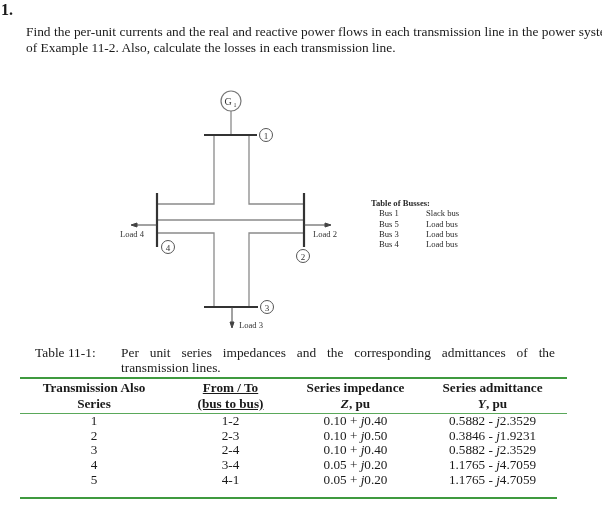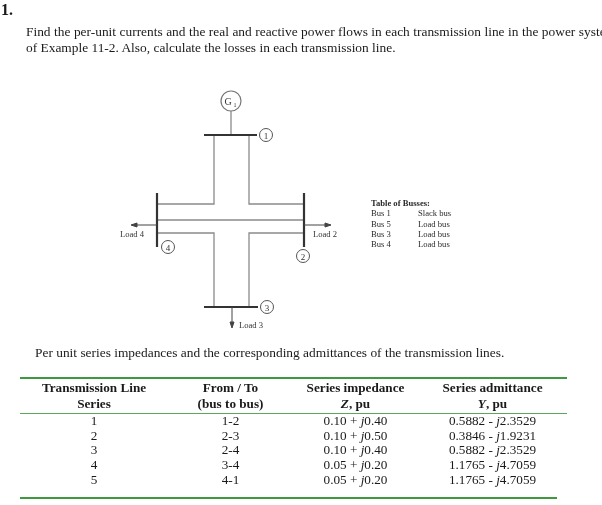--- a/index.html
+++ b/index.html
@@ -47,20 +47,21 @@
       font-size: 8.6px;
       line-height: 10.3px;
       color: #2a2a2a;
     }
     .bus-table .title {
       font-weight: bold;
       margin-top: 12px;
     }
     .bus-table .row {
       display: flex;
+      margin-left: 8px;
     }
     .bus-table .bus {
       width: 47px;
     }
     .caption {
       position: absolute;
       left: 35px;
       top: 346px;
       width: 520px;
       font-size: 13.4px;
@@ -102,21 +103,21 @@
     }
     table.lines td {
       text-align: center;
       line-height: 14.7px;
       padding: 0;
     }
     table.lines tbody tr:first-child td {
       padding-top: 2px;
     }
     .col-num { width: 148px; }
-    .col-from { width: 125px; }
+    .col-from { width: 125px; text-decoration: underline; }
     .col-z { width: 125px; }
     .col-y { width: 149px; }
     .ital { font-style: italic; }
     svg text {
       font-family: "Liberation Serif", "DejaVu Serif", serif;
     }
   </style>
 </head>
 <body>
 
@@ -202,32 +203,33 @@
     <span class="bus">Bus 3</span>
     <span>Load bus</span>
   </div>
   <div class="row">
     <span class="bus">Bus 4</span>
     <span>Load bus</span>
   </div>
 </div>
 
 <div class="caption">
+  <span class="caption-label">Table 11-1:</span>
   <span class="caption-text">Per unit series impedances and the corresponding admittances of the transmission lines.</span>
 </div>
 
 <div class="rule" style="left:20px; top:377px; width:547px;"></div>
 <div class="rule thin" style="left:20px; top:413px; width:547px;"></div>
 <div class="rule" style="left:20px; top:497px; width:537px;"></div>
 
 <table class="lines">
   <thead>
     <tr>
       <th class="col-num">
-        <div>Transmission Line</div>
+        <div>Transmission Also</div>
         <div>Series</div>
       </th>
       <th class="col-from">
         <div>From / To</div>
         <div>(bus to bus)</div>
       </th>
       <th class="col-z">
         <div>Series impedance</div>
         <div><span class="ital">Z</span><span>, pu</span></div>
       </th>

